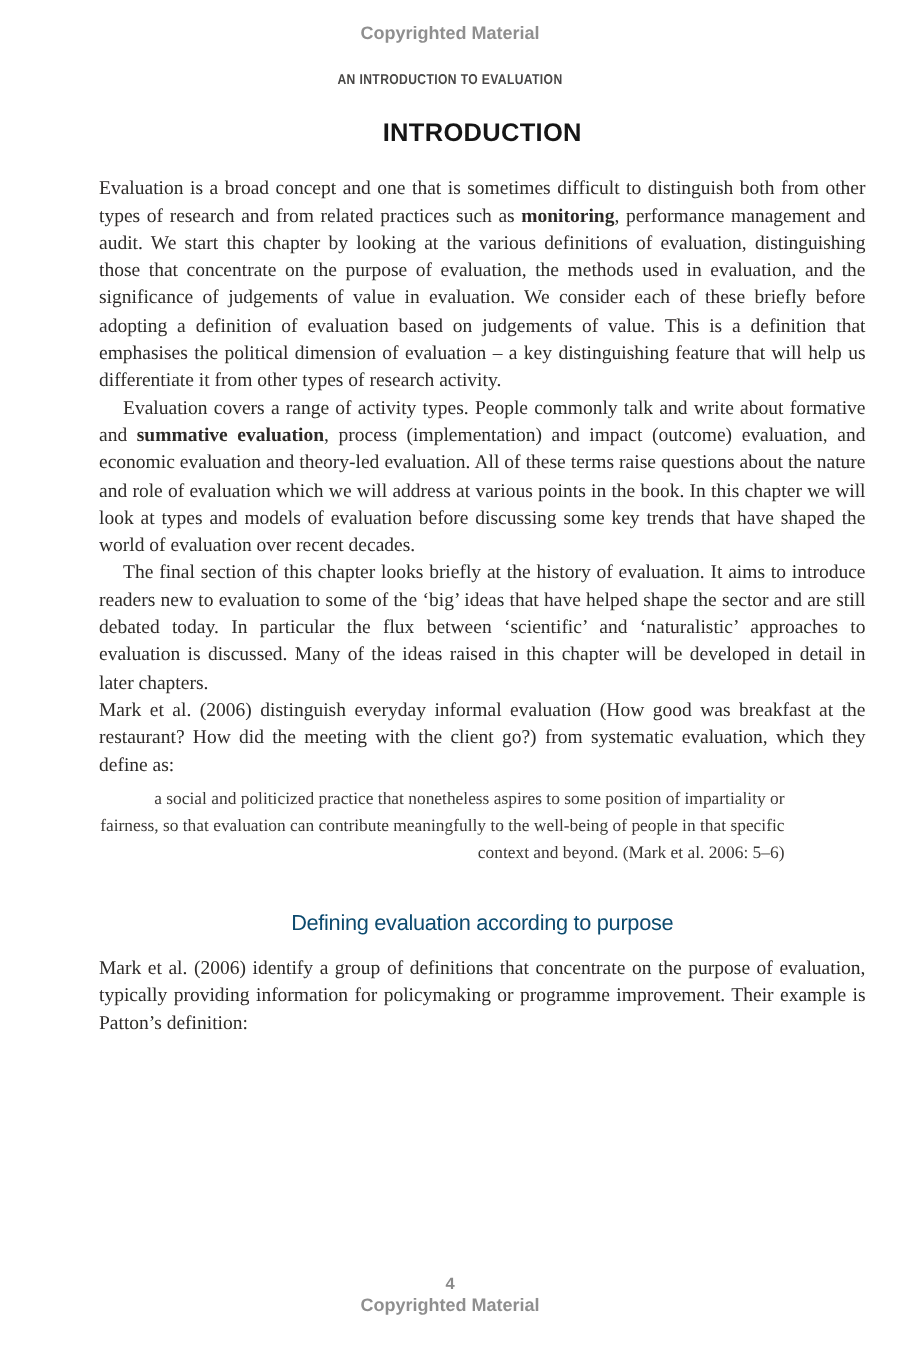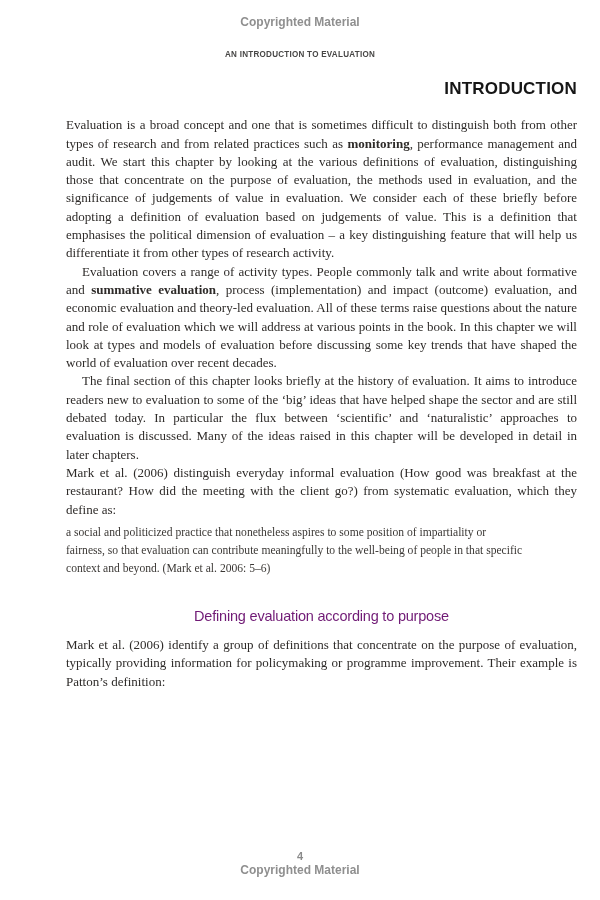--- a/index.html
+++ b/index.html
@@ -36,21 +36,21 @@
   }
   .column {
     margin-left: 66px;
     width: 511px;
     color: #2e2b29;
     font-size: 13px;
     line-height: 18.3px;
   }
   h1.section-heading, h2.section-heading {
     margin: 21px 0 0 0;
-    text-align: right;
+    text-align: center;
     font-family: "Liberation Sans", sans-serif;
     font-weight: bold;
     font-size: 17px;
     letter-spacing: 0.2px;
     color: #161616;
   }
   h2.section-heading {
     margin-top: 30px;
     margin-bottom: 21px;
   }
@@ -65,30 +65,30 @@
   p.indent {
     text-indent: 16px;
   }
   blockquote.quote {
     margin: 5px 0 4px 0;
     padding: 0;
     width: 457px;
     font-size: 11.6px;
     line-height: 18px;
     color: #3b3835;
-    text-align: left;
+    text-align: right;
   }
   h3.subsection-heading {
     margin: 29px 0 11px 0;
     text-align: center;
     font-family: "Liberation Sans", sans-serif;
     font-weight: 400;
     font-size: 14.5px;
     letter-spacing: -0.2px;
-    color: #701a75;
+    color: #0c4a6e;
   }
   .footer {
     position: absolute;
     left: 0;
     right: 0;
     top: 850px;
     text-align: center;
     font-family: "Liberation Sans", sans-serif;
     color: #8f8f8f;
   }

